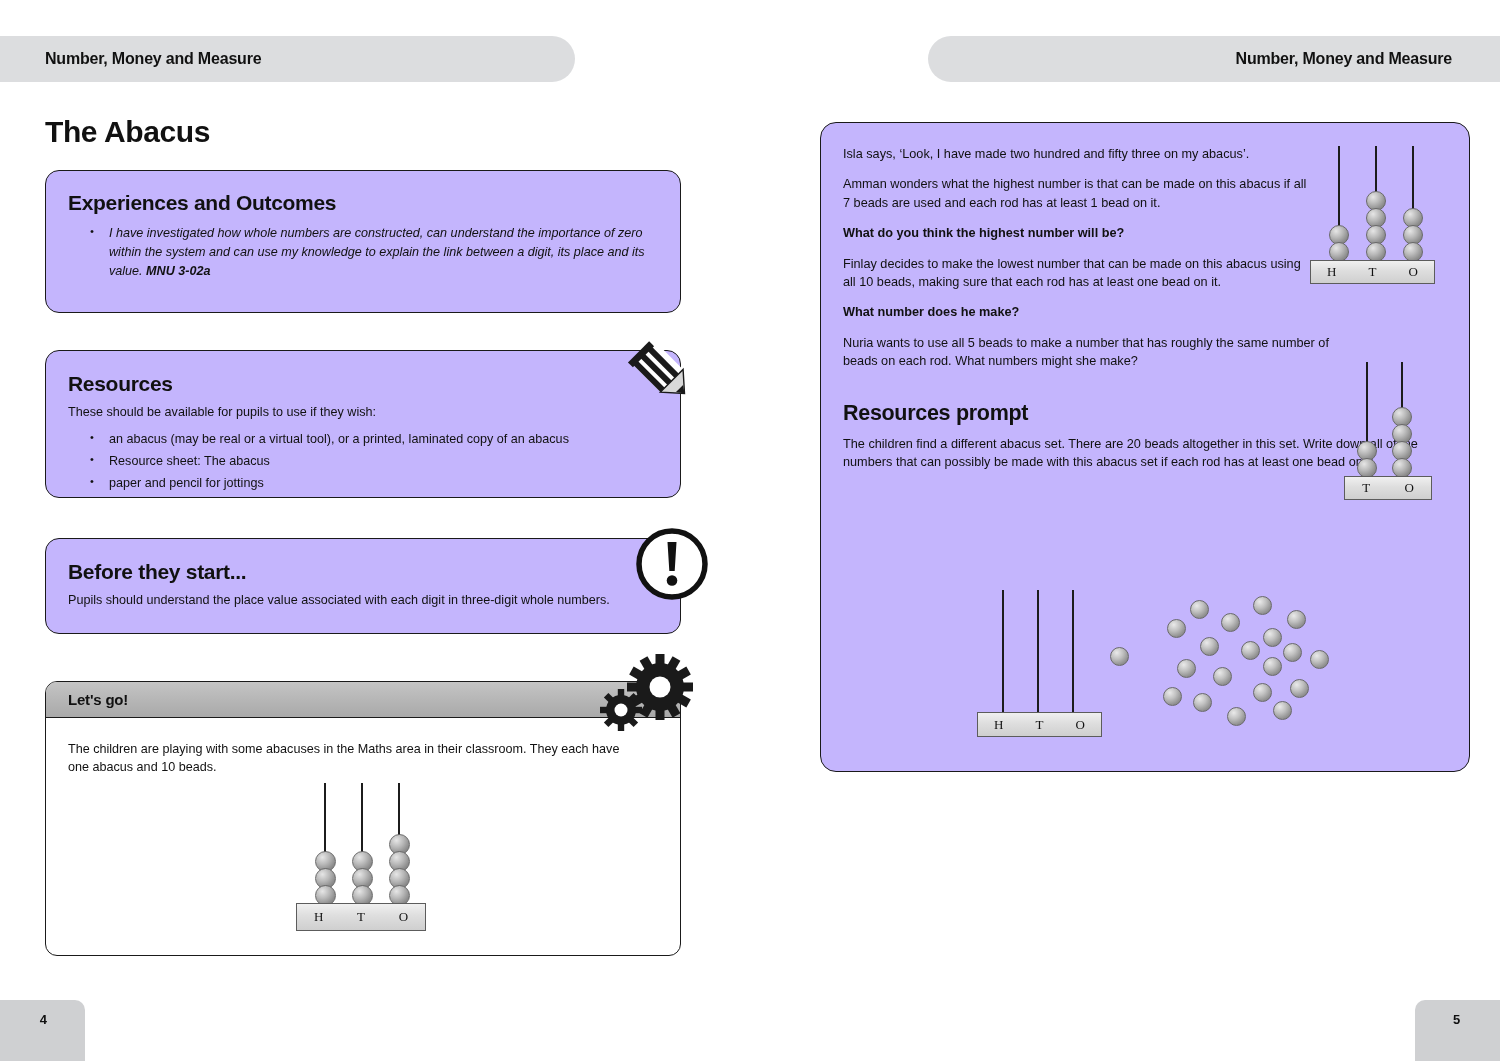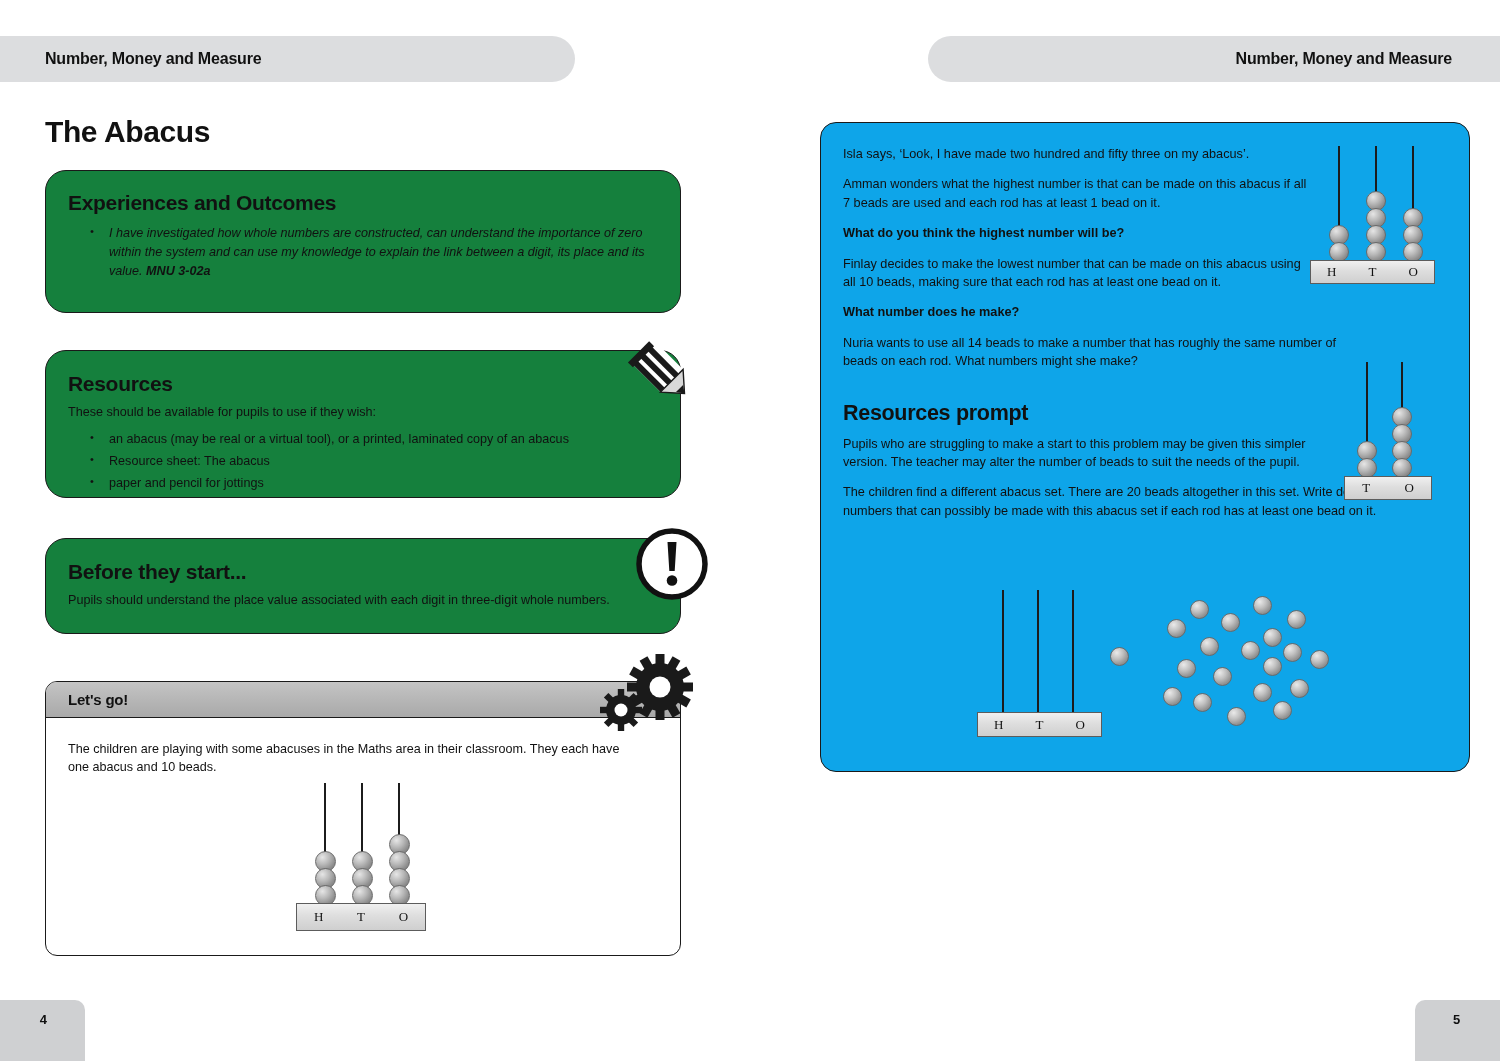--- a/index.html
+++ b/index.html
@@ -82,22 +82,22 @@
     font-weight: bold;
     letter-spacing: -0.4px;
     color: #111;
   }
 
   
   .rbox {
     position: absolute;
     box-sizing: border-box;
     border: 1.6px solid #1a1a1a;
-    border-radius: 21px;
-    background: #15803d;
+    border-radius: 14px;
+    background: #c4b5fd;
   }
 
   .box-h {
     font-size: 21px;
     font-weight: bold;
     letter-spacing: -0.3px;
     color: #111;
     margin: 0 0 7px 0;
   }
   .box-p {
@@ -156,21 +156,21 @@
   .letsgo-body { padding: 22px 22px 0 22px; }
 
   
   .right-card {
     position: absolute;
     left: 820px; top: 122px;
     width: 650px; height: 650px;
     box-sizing: border-box;
     border: 1.6px solid #1a1a1a;
     border-radius: 16px;
-    background: #0ea5e9;
+    background: #c4b5fd;
   }
   .r-inner { position: absolute; left: 22px; top: 22px; width: 606px; }
   .r-p {
     font-size: 12.7px;
     line-height: 1.45;
     margin: 0 0 12px 0;
     color: #111;
   }
   .r-p.bold { font-weight: bold; }
   .r-h {
@@ -372,24 +372,23 @@
   </div>
 
   <div class="right-card">
     <div class="r-inner">
 
       <p class="r-p">Isla says, ‘Look, I have made two hundred and fifty three on my abacus’.</p>
       <p class="r-p narrow">Amman wonders what the highest number is that can be made on this abacus if all 7 beads are used and each rod has at least 1 bead on it.</p>
       <p class="r-p bold narrow">What do you think the highest number will be?</p>
       <p class="r-p narrow">Finlay decides to make the lowest number that can be made on this abacus using all 10 beads, making sure that each rod has at least one bead on it.</p>
       <p class="r-p bold narrow">What number does he make?</p>
-      <p class="r-p narrow2" style="margin-bottom:30px;">Nuria wants to use all 14 beads to make a number that has roughly the same number of beads on each rod. What numbers might she make?</p>
+      <p class="r-p narrow2" style="margin-bottom:30px;">Nuria wants to use all 5 beads to make a number that has roughly the same number of beads on each rod. What numbers might she make?</p>
 
       <h2 class="r-h">Resources prompt</h2>
-      <p class="r-p narrow2">Pupils who are struggling to make a start to this problem may be given this simpler version. The teacher may alter the number of beads to suit the needs of the pupil.</p>
 
       <p class="r-p" style="width:606px;">The children find a different abacus set. There are 20 beads altogether in this set. Write down all of the numbers that can possibly be made with this abacus set if each rod has at least one bead on it.</p>
     </div>
   </div>
 
   <div class="abacus" style="left:1310px; top:146px; width:140px; height:155px;">
     <div class="rod" style="left:28px; top:0; height:112px;"></div>
     <div class="rod" style="left:65px; top:0; height:112px;"></div>
     <div class="rod" style="left:102px; top:0; height:112px;"></div>
 

